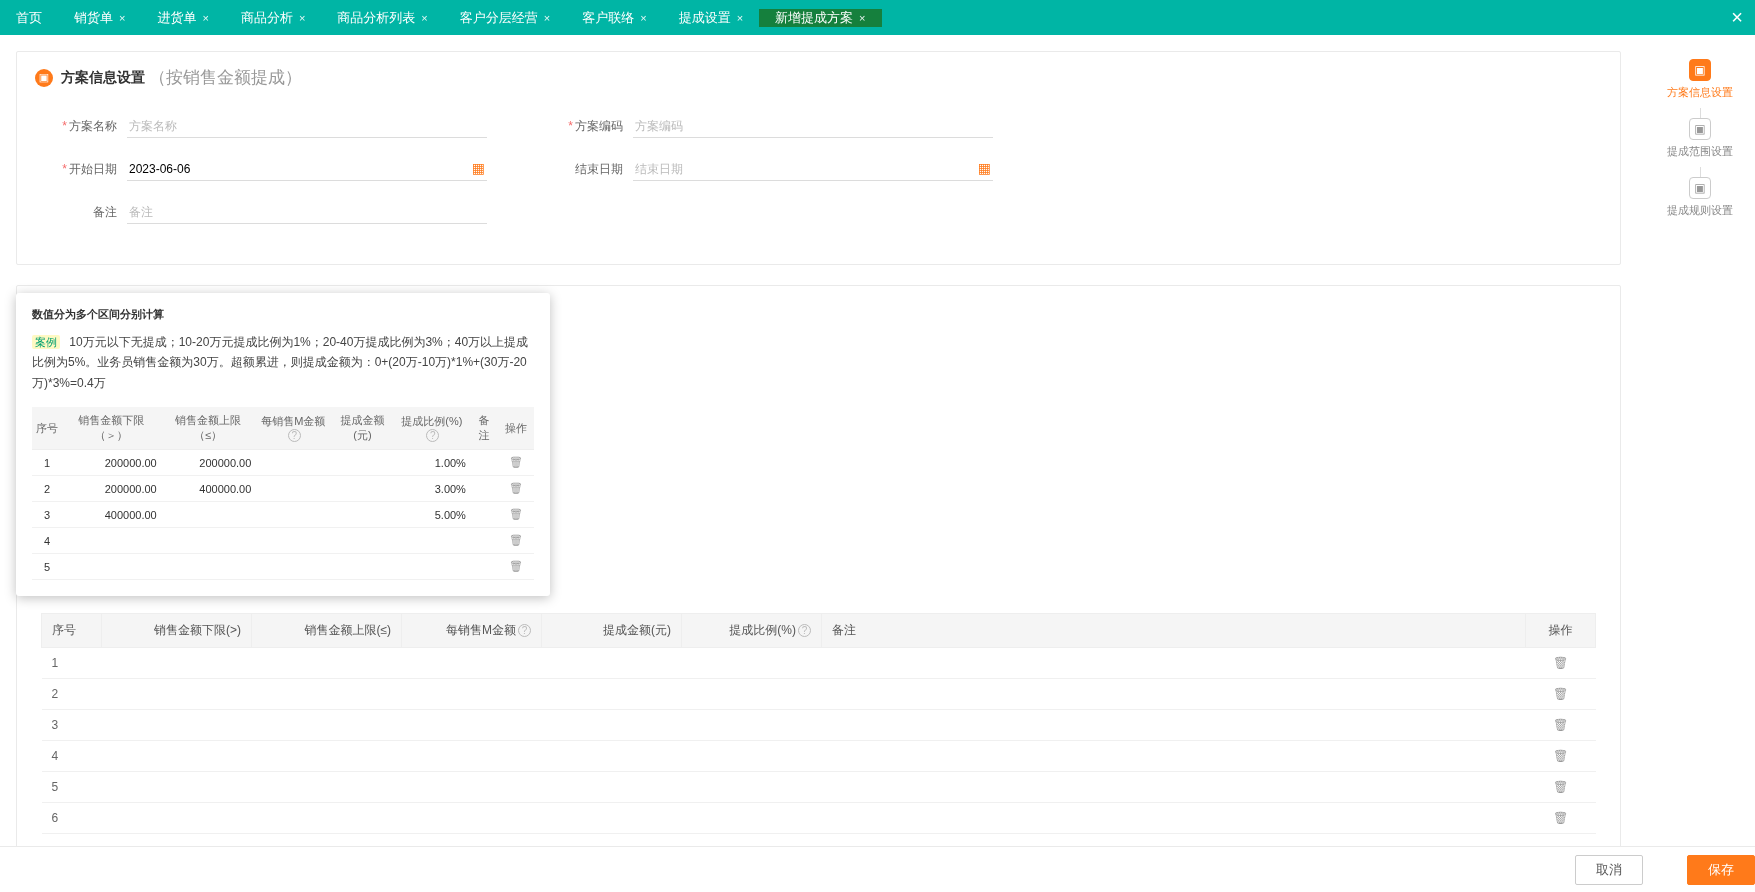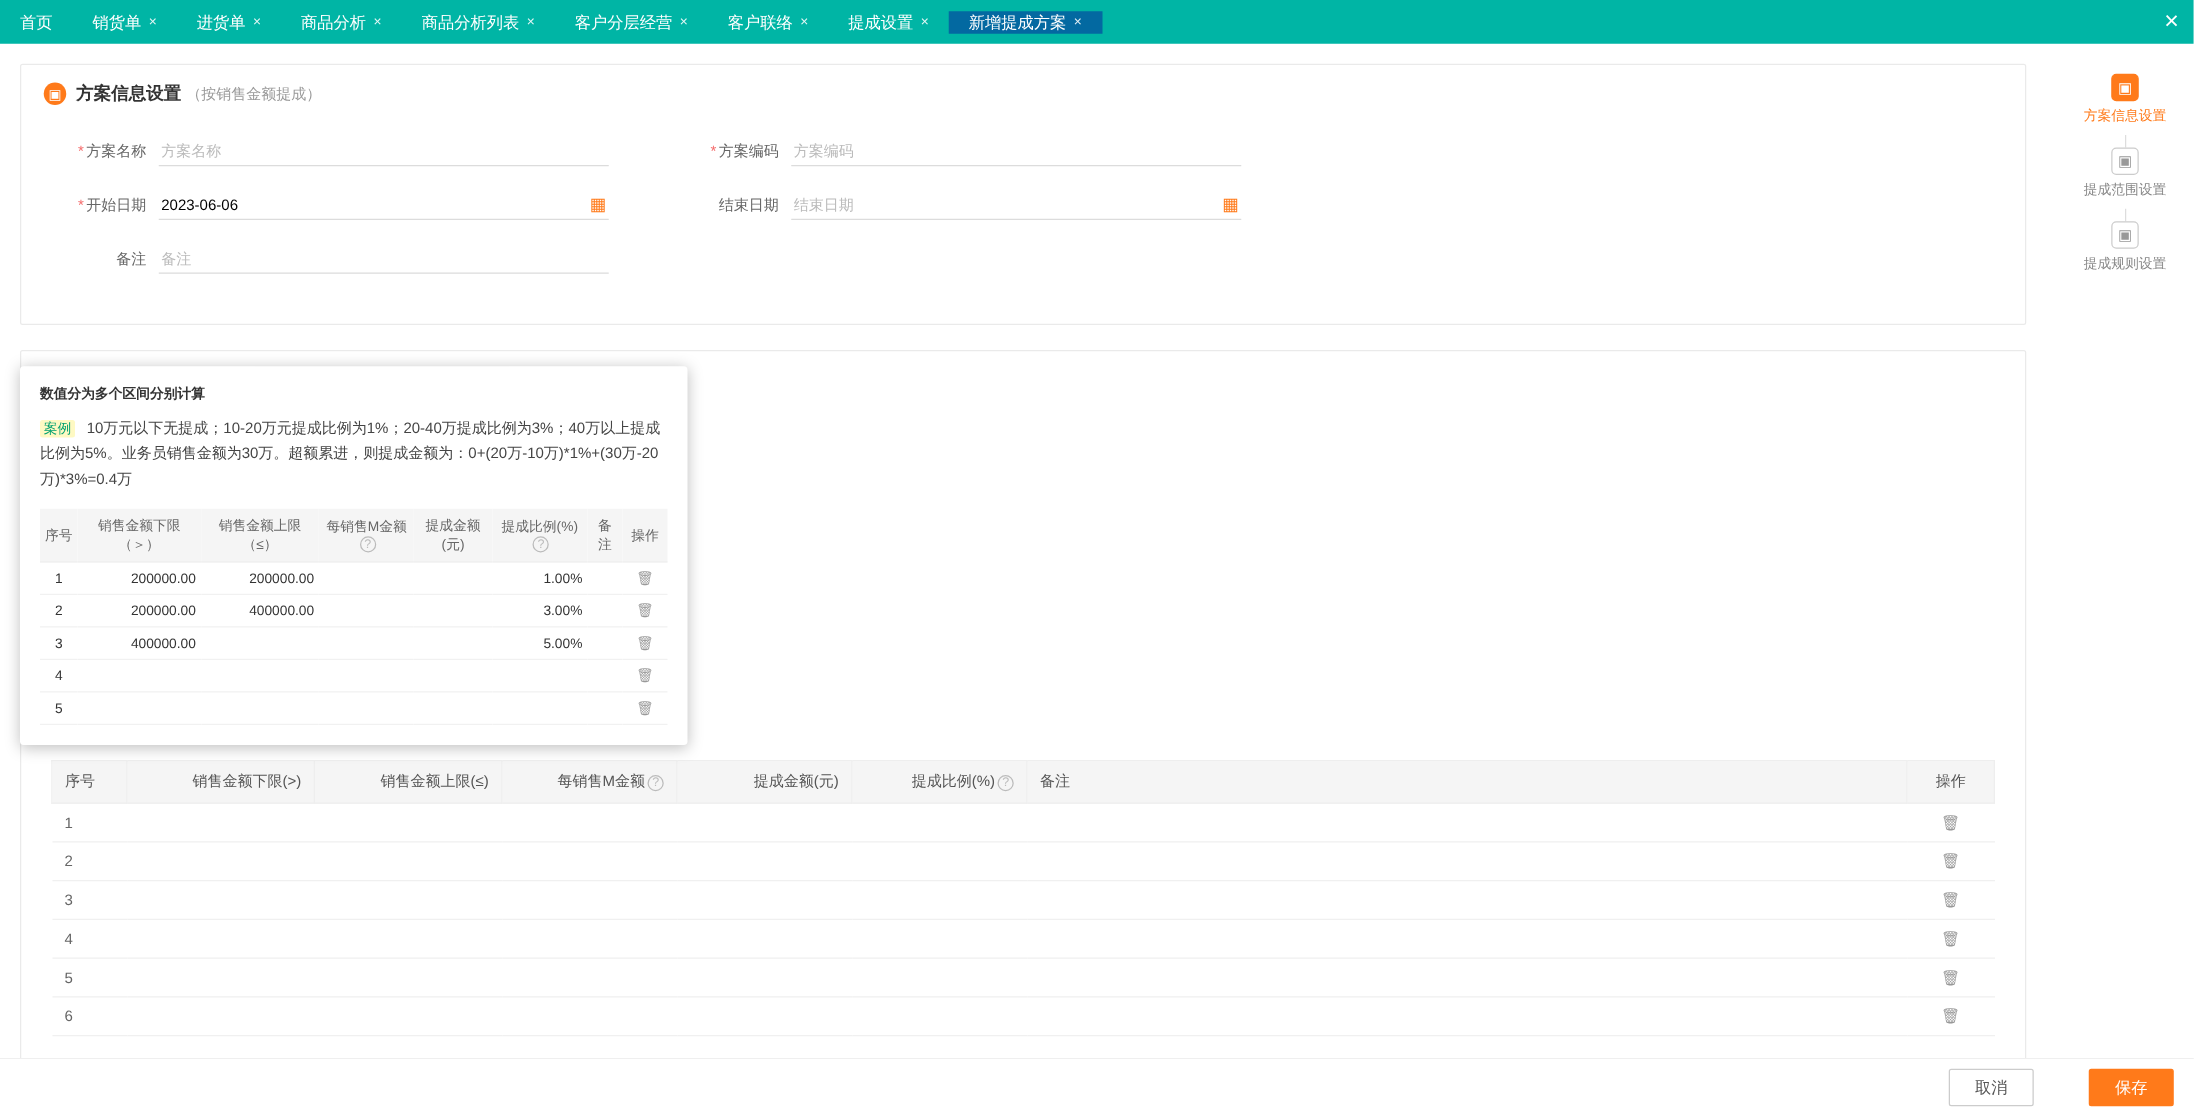--- a/index.html
+++ b/index.html
@@ -1,41 +1,41 @@
 <!DOCTYPE html>
 <html><head>
 <meta charset="utf-8">
 <style>
 * { box-sizing: border-box; margin: 0; padding: 0; }
 body { font-family: "Microsoft YaHei", Arial, sans-serif; font-size: 12px; color: #333; background: #fff; }
 
 
 .tab-bar { display: flex; background: #00b5a5; height: 35px; align-items: center; position: relative; }
 .tab { display: flex; align-items: center; padding: 0 16px; color: #fff; font-size: 13px; cursor: pointer; position: relative; }
-.tab.active { background: #0369a1; }
+.tab.active { background: #15803d; }
 .tab-close { margin-left: 6px; font-size: 11px; opacity: 0.9; }
 .tab-bar-close { position: absolute; right: 12px; top: 0; height: 35px; display: flex; align-items: center; color: #fff; font-size: 20px; cursor: pointer; }
 
 
 .page { display: flex; }
 .main { flex: 1; padding: 16px 24px 60px 16px; min-width: 0; }
 .side-nav { width: 110px; padding-top: 24px; display: flex; flex-direction: column; align-items: center; }
 .side-step { display: flex; flex-direction: column; align-items: center; margin-bottom: 8px; cursor: pointer; }
 .side-step-icon { width: 22px; height: 22px; border: 1px solid #ccc; border-radius: 4px; display: flex; align-items: center; justify-content: center; font-size: 12px; color: #999; }
 .side-step.active .side-step-icon { background: #ff7a1a; border-color: #ff7a1a; color: #fff; }
 .side-step-label { font-size: 11px; margin-top: 4px; color: #888; }
 .side-step.active .side-step-label { color: #ff7a1a; }
 .side-line { width: 1px; height: 10px; background: #ddd; }
 
 
 .card { border: 1px solid #eaeaea; border-radius: 2px; margin-bottom: 20px; }
 .card-header { display: flex; align-items: center; padding: 14px 18px 8px; }
 .card-header .badge { width: 18px; height: 18px; border-radius: 50%; background: #ff7a1a; color: #fff; display: flex; align-items: center; justify-content: center; font-size: 11px; margin-right: 8px; }
 .card-header .title { font-size: 14px; font-weight: 600; }
-.card-header .subtitle { font-size: 12px; color: #999; margin-left: 4px; }
+.card-header .subtitle { font-size: 17px; color: #999; margin-left: 4px; }
 .card-body { padding: 8px 24px 30px; }
 
 
 .form-row { display: flex; }
 .form-group { display: flex; align-items: center; margin: 10px 60px 10px 0; }
 .form-label { width: 86px; text-align: right; font-size: 12px; color: #666; padding-right: 10px; }
 .form-label .req { color: #f56c6c; margin-right: 2px; }
 .form-input { width: 360px; border: none; border-bottom: 1px solid #dcdcdc; padding: 4px 2px; font-size: 12px; outline: none; background: transparent; }
 .form-input::placeholder { color: #bbb; }
 .input-wrap { position: relative; display: inline-block; }
@@ -66,21 +66,21 @@
 
 .rules-table { width: 100%; border-collapse: collapse; margin-top: 20px; font-size: 12px; }
 .rules-table th { background: #f5f5f5; font-weight: 400; color: #555; padding: 8px 10px; border: 1px solid #eee; text-align: left; }
 .rules-table th.right { text-align: right; }
 .rules-table th.center { text-align: center; }
 .rules-table td { padding: 8px 10px; border: 1px solid #f0f0f0; border-left: none; border-right: none; }
 .rules-table td.seq { color: #666; }
 .rules-table td.op { text-align: center; }
 
 
-.footer { position: fixed; bottom: 0; left: 0; right: 0; height: 46px; background: #fff; border-top: 1px solid #eaeaea; display: flex; align-items: center; justify-content: flex-end; padding: 0 16px; z-index: 50; }
+.footer { position: fixed; bottom: 0; left: 0; right: 0; height: 46px; background: #fff; border-top: 1px solid #eaeaea; display: flex; align-items: center; justify-content: flex-end; padding: 0 0; z-index: 50; }
 .btn { display: inline-flex; align-items: center; justify-content: center; height: 30px; padding: 0 20px; font-size: 13px; border-radius: 2px; cursor: pointer; margin-left: 10px; }
 .btn-default { border: 1px solid #ccc; background: #fff; color: #555; }
 .btn-primary { background: #ff7a1a; color: #fff; border: 1px solid #ff7a1a; margin-left: 44px; }
 
 .help2 { display:inline-flex; width:13px; height:13px; border:1px solid #bbb; color:#bbb; border-radius:50%; align-items:center; justify-content:center; font-size:10px; margin-left:2px; }
 </style>
 </head>
 <body>
 
 <div class="tab-bar">

